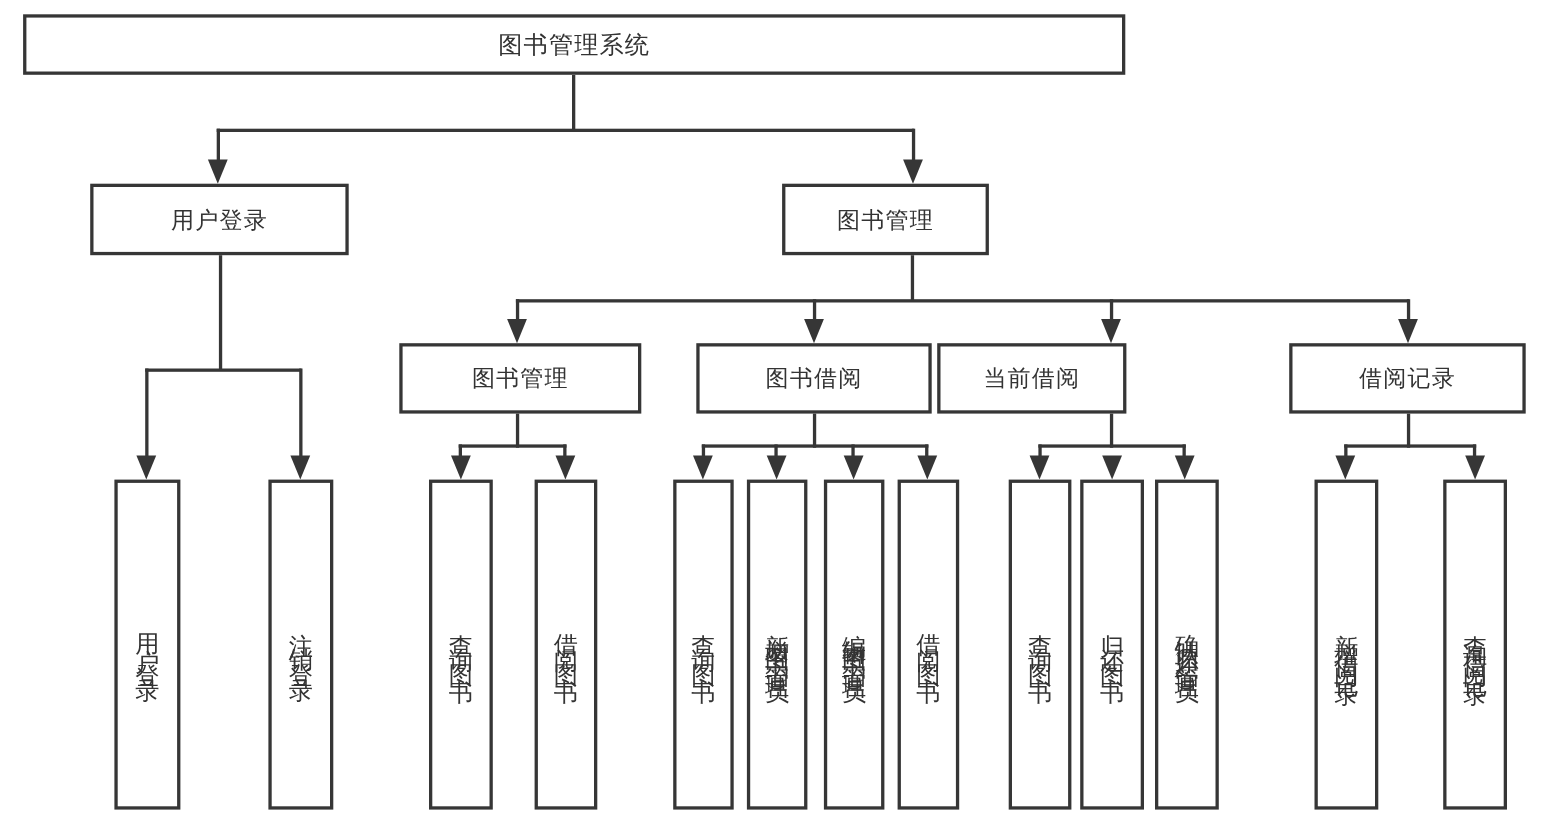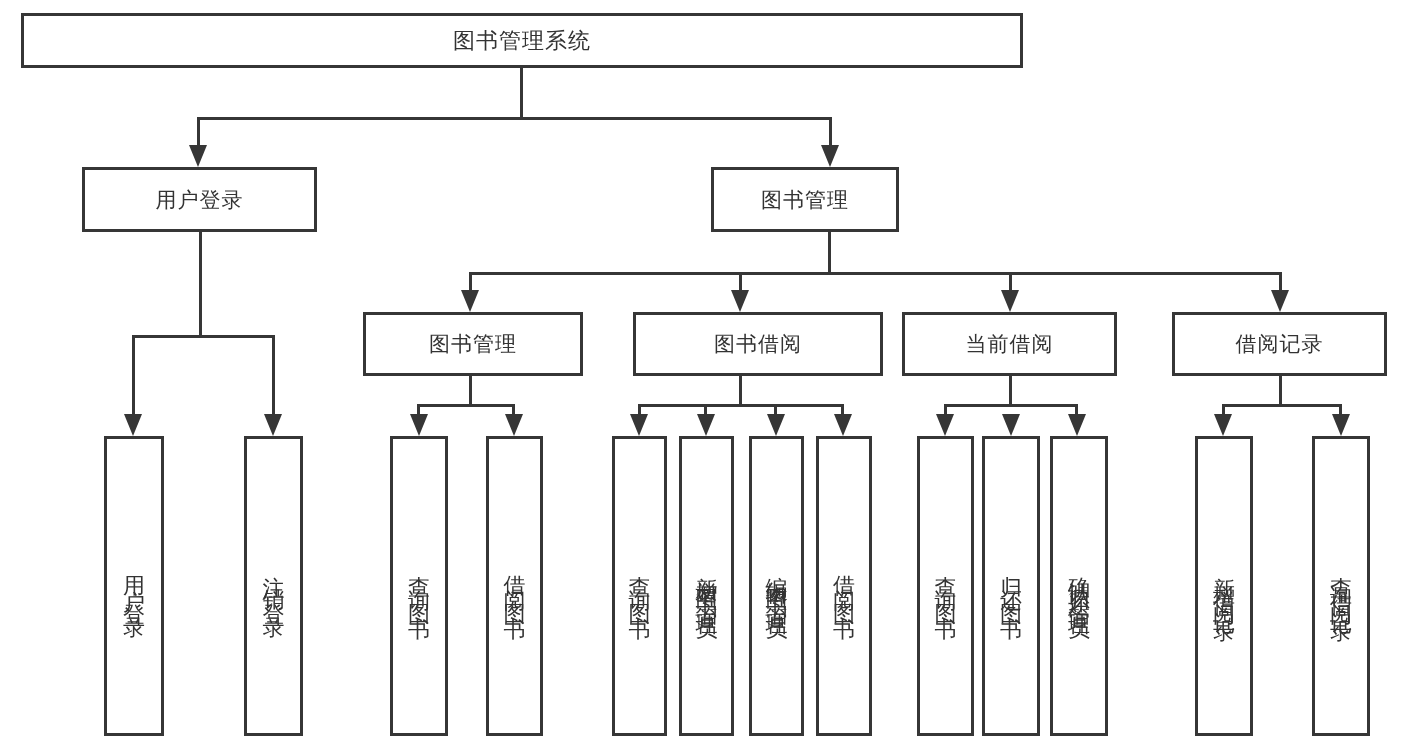--- a/index.html
+++ b/index.html
@@ -110,22 +110,22 @@
   <div class="vl" style="left:469px;top:272px;height:22px;"></div>
   <div class="vl" style="left:739px;top:272px;height:22px;"></div>
   <div class="vl" style="left:1009px;top:272px;height:22px;"></div>
   <div class="vl" style="left:1279px;top:272px;height:22px;"></div>
   <div class="arrow" style="left:461px;top:290px;"></div>
   <div class="arrow" style="left:731px;top:290px;"></div>
   <div class="arrow" style="left:1001px;top:290px;"></div>
   <div class="arrow" style="left:1271px;top:290px;"></div>
 
   <div class="node" style="left:363px;top:312px;width:220px;height:64px;">图书管理</div>
-  <div class="node" style="left:633px;top:312px;width:250px;height:64px;">图书借阅</div>
-  <div class="node" style="left:902px;top:312px;width:215px;height:64px;">当前借阅</div>
+  <div class="node" style="left:633px;top:312px;width:214px;height:64px;">图书借阅</div>
+  <div class="node" style="left:852px;top:312px;width:172px;height:64px;">当前借阅</div>
   <div class="node" style="left:1172px;top:312px;width:215px;height:64px;">借阅记录</div>
 
   <div class="vl" style="left:469px;top:374px;height:33px;"></div>
   <div class="hl" style="left:417px;top:404px;width:98px;"></div>
   <div class="vl" style="left:417px;top:404px;height:13px;"></div>
   <div class="vl" style="left:512px;top:404px;height:13px;"></div>
   <div class="arrow" style="left:410px;top:414px;"></div>
   <div class="arrow" style="left:505px;top:414px;"></div>
 
   <div class="vl" style="left:739px;top:374px;height:33px;"></div>

